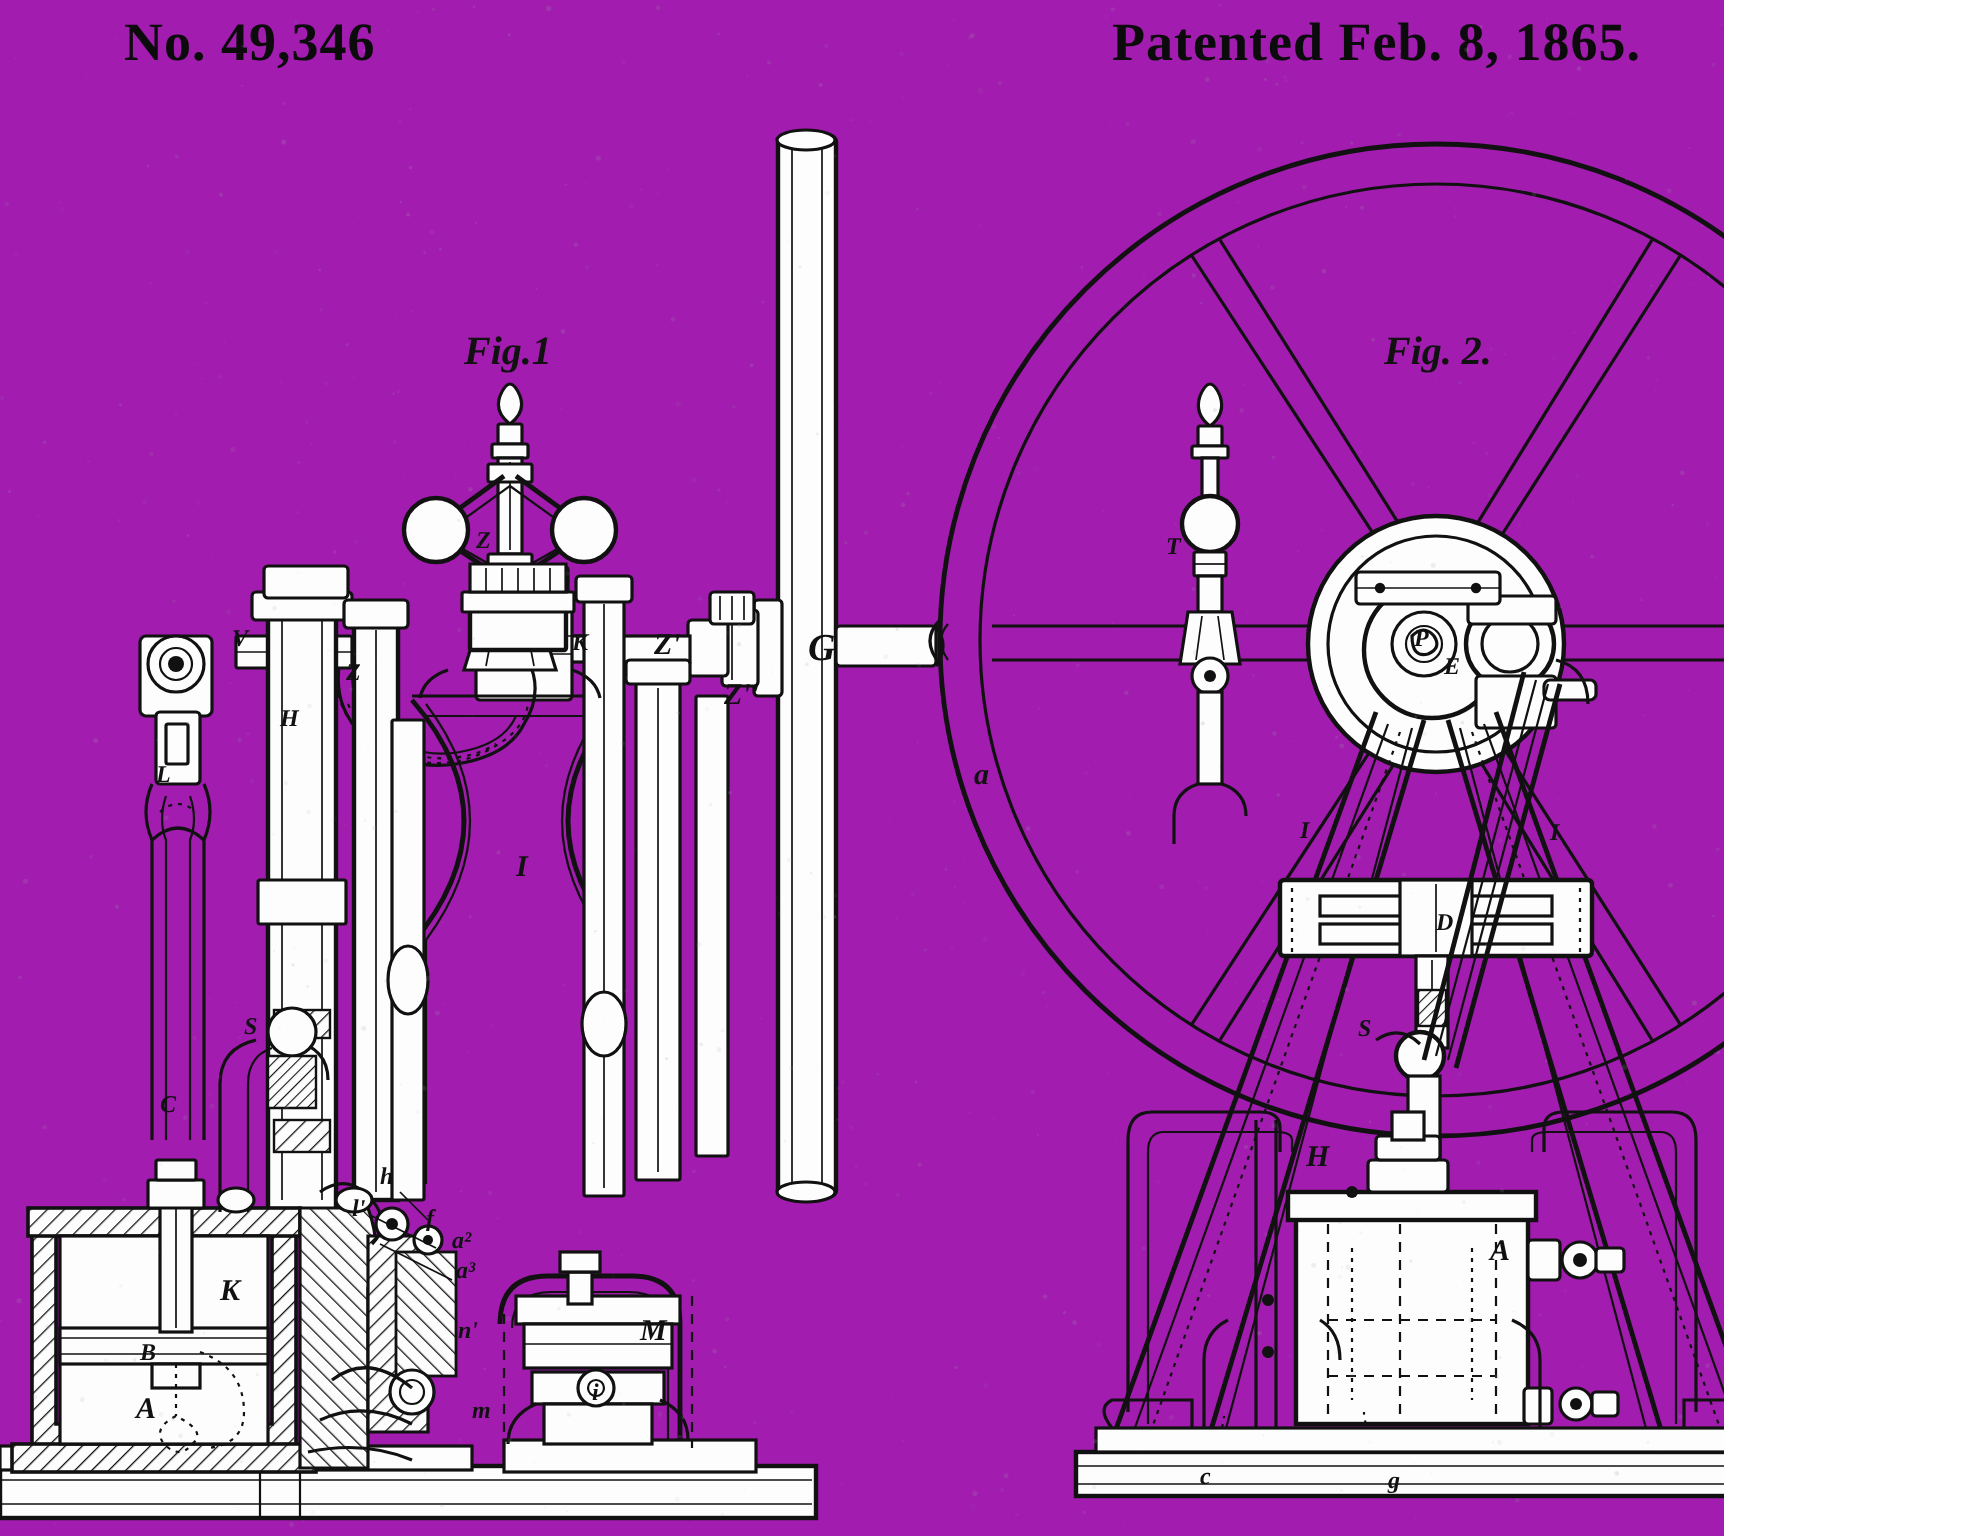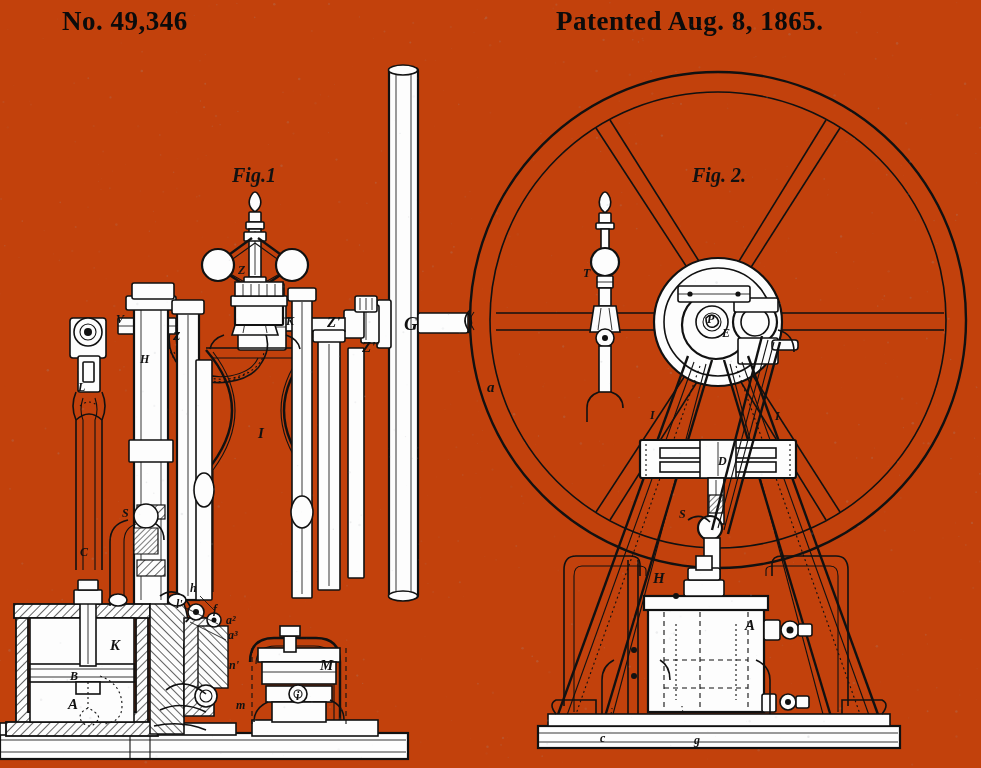--- a/index.html
+++ b/index.html
@@ -2,23 +2,23 @@
 <html><head>
 <meta charset="utf-8">
 <style>
   html, body {
     margin: 0;
     padding: 0;
     background: #ffffff;
   }
   #sheet {
     position: relative;
-    width: 981px;
+    width: 862px;
     height: 768px;
-    background: #c2410c;
+    background: #a21caf;
     overflow: hidden;
     font-family: "Liberation Serif", "DejaVu Serif", serif;
   }
   
   #paper-noise {
     position: absolute;
     inset: 0;
     pointer-events: none;
     opacity: .5;
   }
@@ -52,21 +52,21 @@
   }
   svg text.ref.sm { font-size: 12px; }
   svg text.ref.lg { font-size: 19px; }
 </style>
 </head>
 <body>
 
 <div id="sheet">
 
   <div class="hdr" id="hdr-left">No. 49,346</div>
-  <div class="hdr" id="hdr-right">Patented Aug. 8, 1865.</div>
+  <div class="hdr" id="hdr-right">Patented Feb. 8, 1865.</div>
 
   <svg id="drawing" width="981" height="768" viewBox="0 0 981 768">
     <defs>
       <style>
         .ln   { fill:none; stroke:#111; stroke-width:1.6; }
         .ln2  { fill:none; stroke:#111; stroke-width:2.4; }
         .lnt  { fill:none; stroke:#111; stroke-width:1.1; }
         .lnh  { fill:none; stroke:#111; stroke-width:.85; }
         .dash { fill:none; stroke:#111; stroke-width:1.1; stroke-dasharray:5 4; }
         .dot  { fill:none; stroke:#111; stroke-width:1.1; stroke-dasharray:2 3; }

